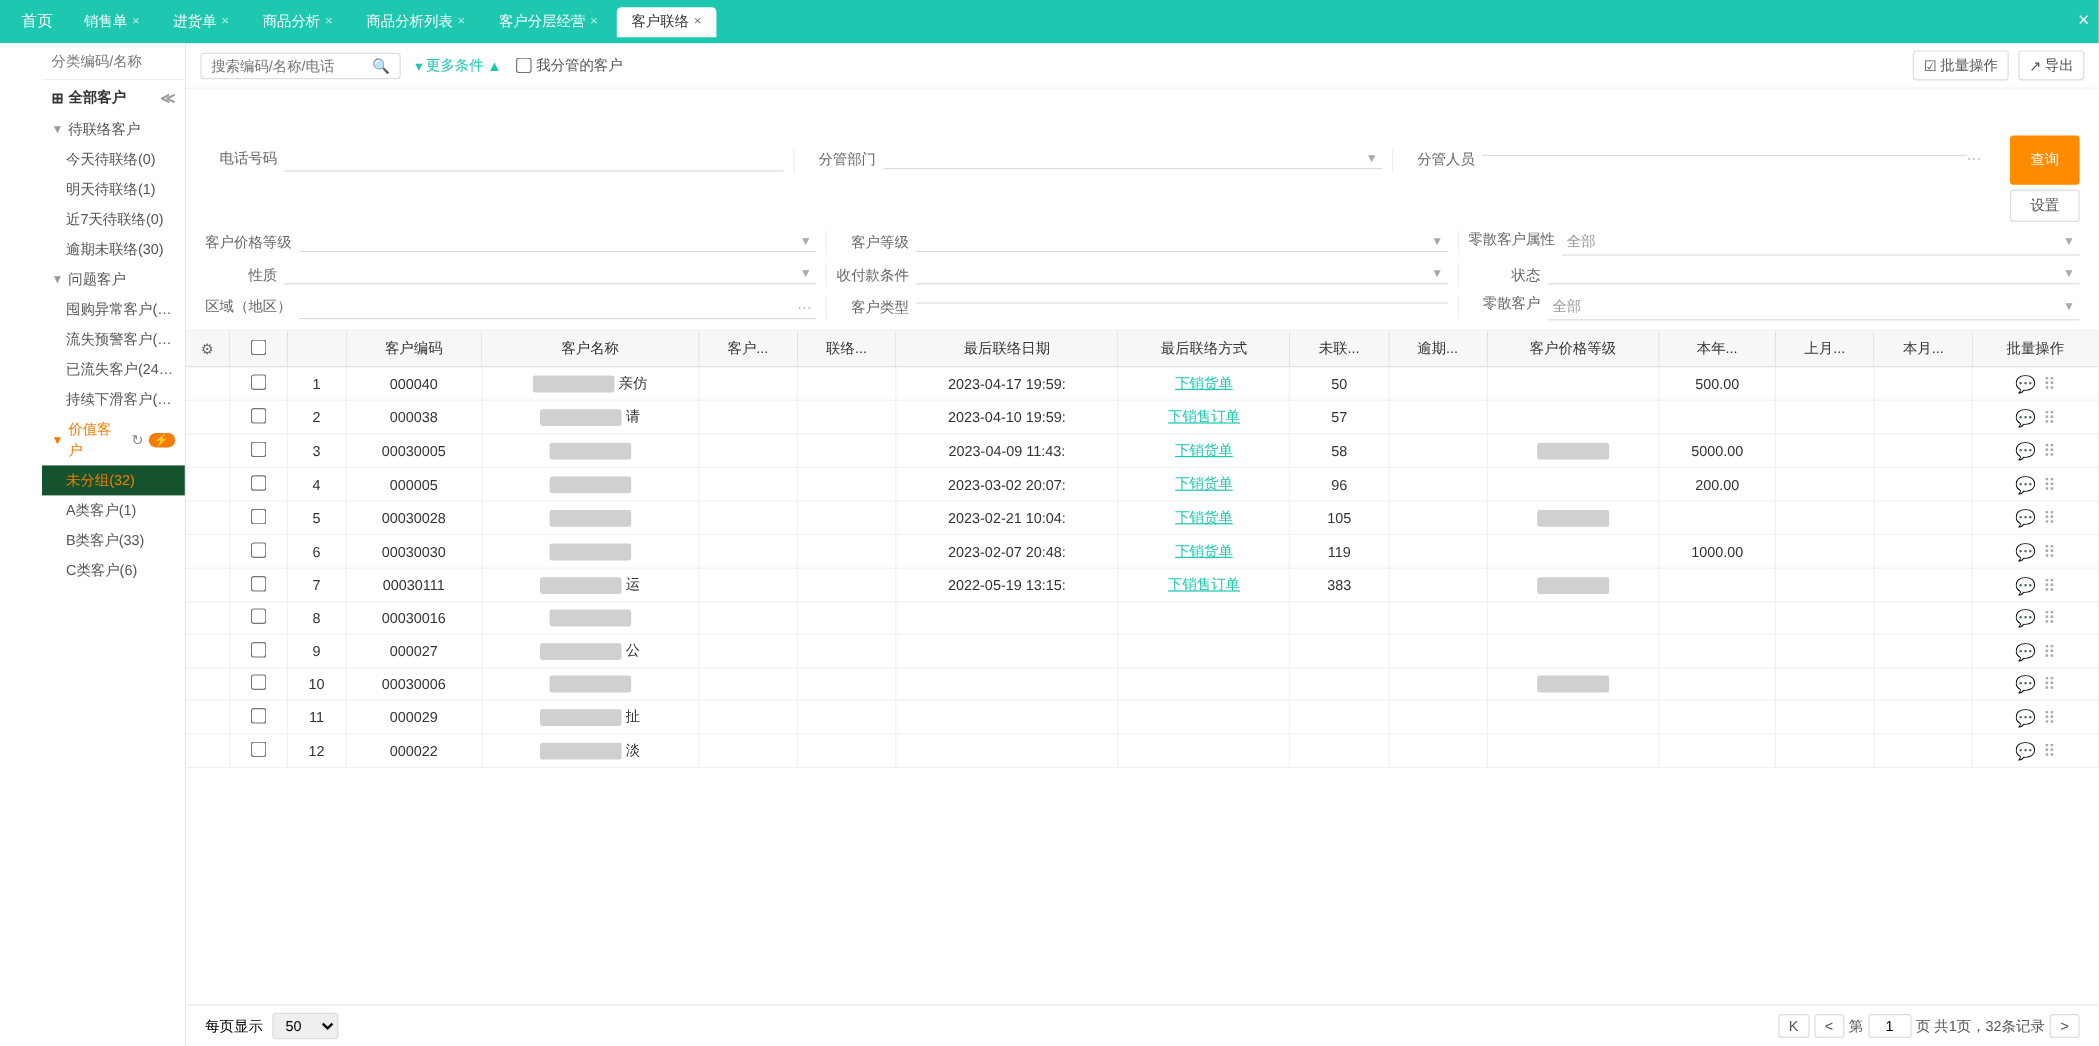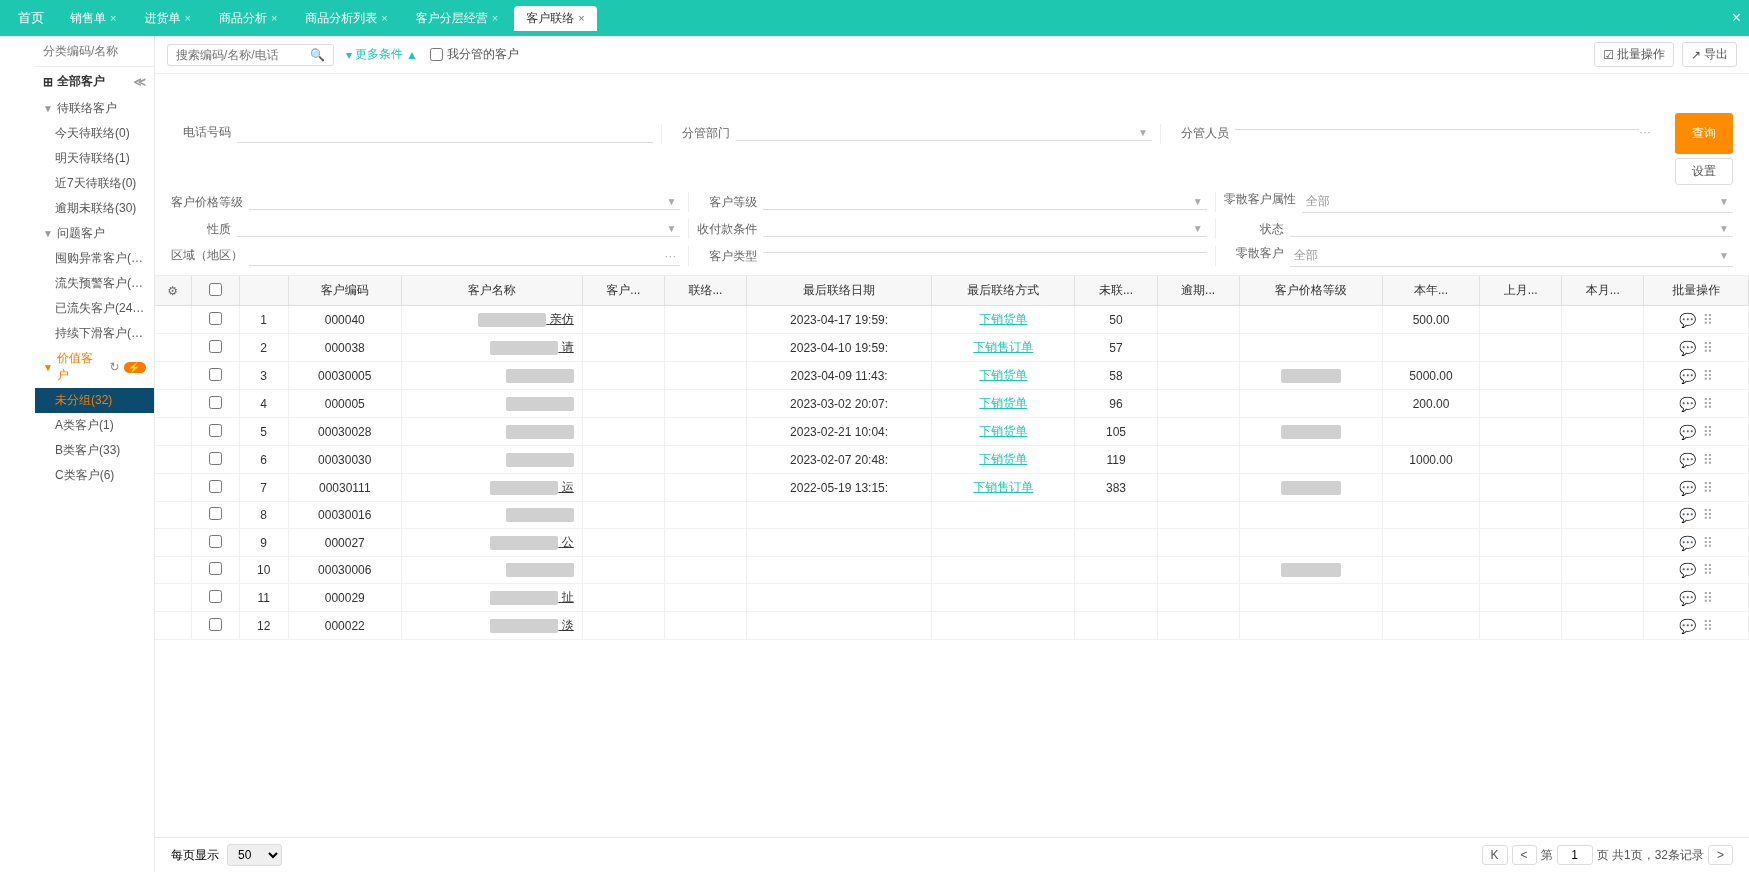--- a/index.html
+++ b/index.html
@@ -103,21 +103,21 @@
     .sidebar-group-label .arrow { color: #999; font-size: 10px; }
     .sidebar-item {
       padding: 4px 8px 4px 20px;
       color: #555;
       cursor: pointer;
       white-space: nowrap;
       overflow: hidden;
       text-overflow: ellipsis;
     }
     .sidebar-item.active {
-      background: #0c4a6e;
+      background: #14532d;
       color: #f57c00;
     }
 
     
     .content-area {
       flex: 1;
       display: flex;
       flex-direction: column;
       overflow: hidden;
     }
@@ -272,21 +272,21 @@
     }
     thead tr th:first-child { width: 36px; }
     tbody tr td {
       border-bottom: 1px solid #f0f0f0;
       border-right: 1px solid #f0f0f0;
       padding: 5px 8px;
       text-align: center;
       color: #333;
       white-space: nowrap;
     }
-    tbody tr td.customer-name { text-align: right; text-decoration: underline; }
+    tbody tr td.customer-name { text-align: center; }
     .link-text { color: #1ec8b0; cursor: pointer; text-decoration: underline; }
     .blurred-text {
       display: inline-block;
       background: #d0d0d0;
       border-radius: 2px;
       color: transparent;
       min-width: 60px;
       height: 14px;
       vertical-align: middle;
     }

